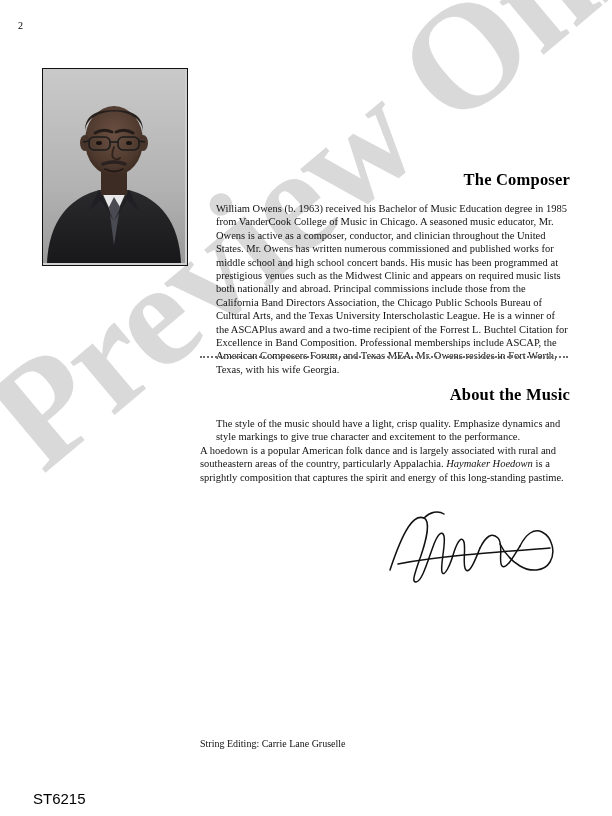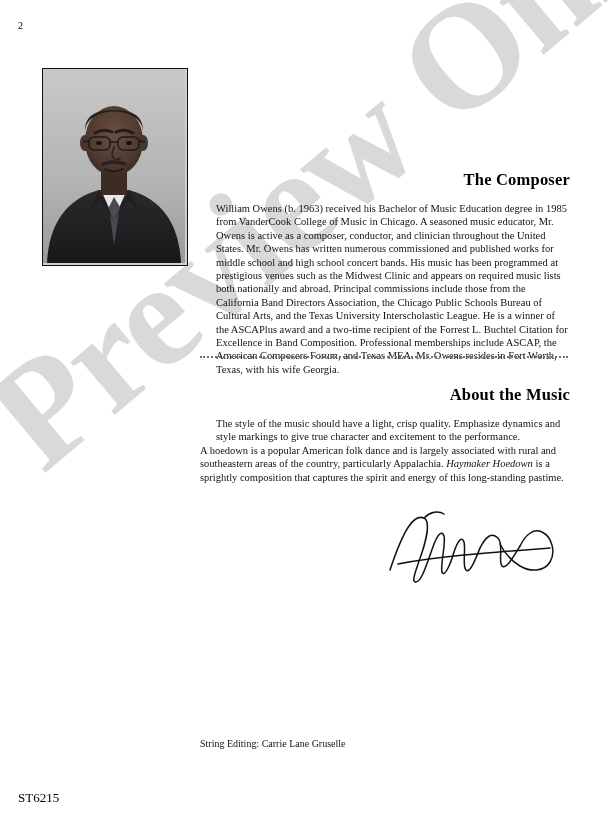--- a/index.html
+++ b/index.html
@@ -133,24 +133,24 @@
     position: absolute;
     left: 200px;
     top: 738px;
     font-family: "Liberation Serif", serif;
     font-size: 10px;
     color: #111;
     z-index: 7;
   }
   .catalog-number {
     position: absolute;
-    left: 18px;
+    left: 33px;
     top: 790px;
-    font-family: Liberation Serif, serif;
-    font-size: 13px;
+    font-family: Liberation Sans, sans-serif;
+    font-size: 15px;
     color: #000;
     z-index: 7;
   }
 </style>
 </head>
 <body>
 
 <div class="page">
 
   <div class="page-number">2</div>

